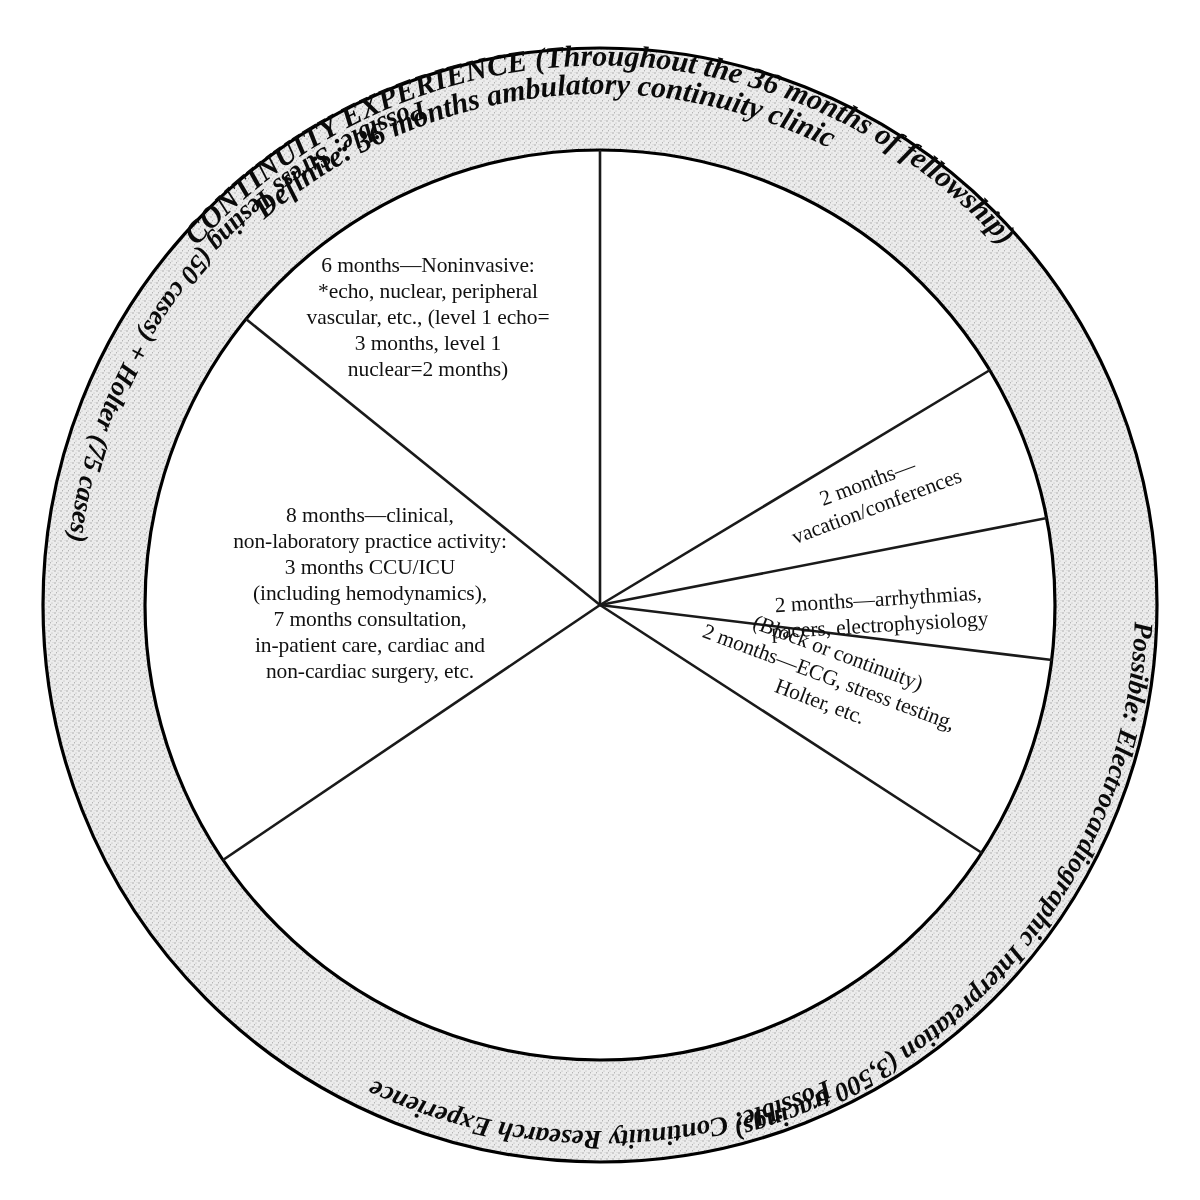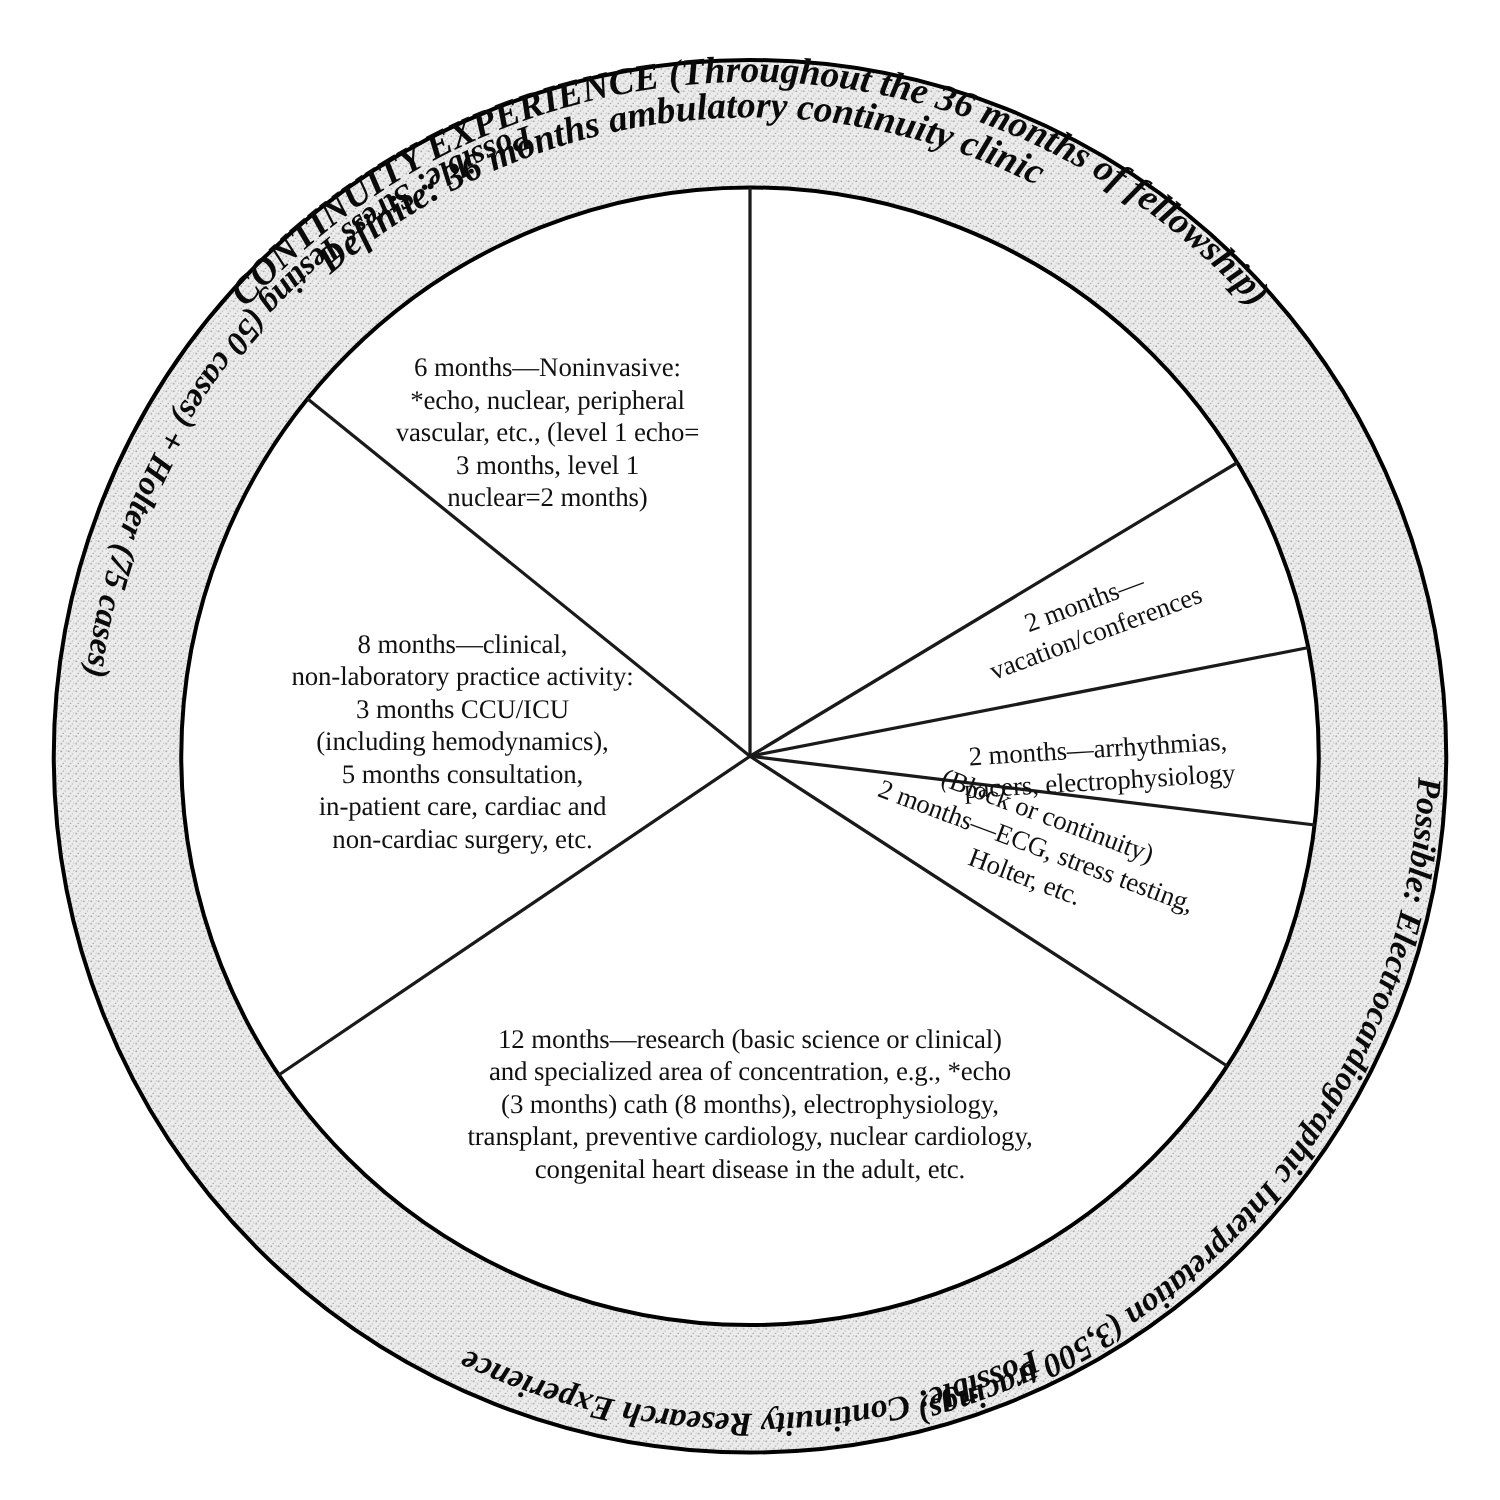--- a/index.html
+++ b/index.html
@@ -37,21 +37,21 @@
   .sector-label {
     position: absolute;
     text-align: center;
     font-family: "Liberation Serif", "DejaVu Serif", serif;
     font-size: 21.5px;
     line-height: 1.21;
     color: #111111;
     white-space: pre-line;
     letter-spacing: -0.1px;
   }
-  #label-noninvasive { left: 268px; top: 252px; width: 340px; margin-top: 29px; }
+  #label-noninvasive { left: 258px; top: 252px; width: 340px; }
   #label-cath       { left: 640px; top: 258px; width: 300px; }
   #label-clinical   { left: 170px; top: 502px; width: 400px; }
   #label-vacation   { left: 722px; top: 468px; width: 300px;
                       transform: rotate(-20.5deg); transform-origin: 50% 50%; }
   #label-arrhythmia { left: 714px; top: 586px; width: 330px;
                       transform: rotate(-3.5deg); transform-origin: 50% 50%; }
   #label-ecg        { left: 664px; top: 638px; width: 330px;
                       transform: rotate(20.5deg); transform-origin: 50% 50%; }
   #label-research   { left: 280px; top: 818px; width: 640px; }
 </style>
@@ -126,27 +126,22 @@
   <div class="sector-label" id="label-vacation">2 months—
 vacation/conferences</div>
 
   <div class="sector-label" id="label-arrhythmia">2 months—arrhythmias,
 pacers, electrophysiology</div>
 
   <div class="sector-label" id="label-ecg">(Block or continuity)
 2 months—ECG, stress testing,
 Holter, etc.</div>
 
-  <div class="sector-label" id="label-research">12 months—research (basic science or clinical)
-and specialized area of concentration, e.g., *echo
-(3 months) cath (8 months), electrophysiology,
-transplant, preventive cardiology, nuclear cardiology,
-congenital heart disease in the adult, etc.</div>
 
   <div class="sector-label" id="label-clinical">8 months—clinical,
 non-laboratory practice activity:
 3 months CCU/ICU
 (including hemodynamics),
-5 months consultation,
+7 months consultation,
 in-patient care, cardiac and
 non-cardiac surgery, etc.</div>
 
 </div>
 
 </body></html>

